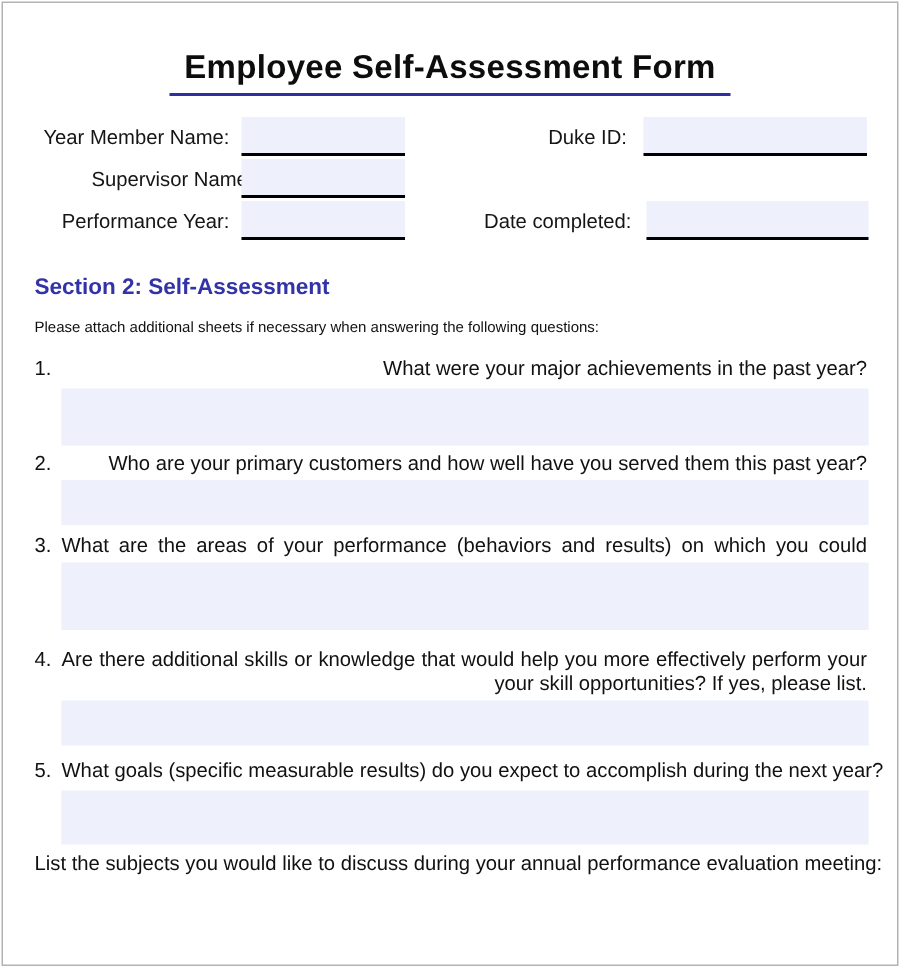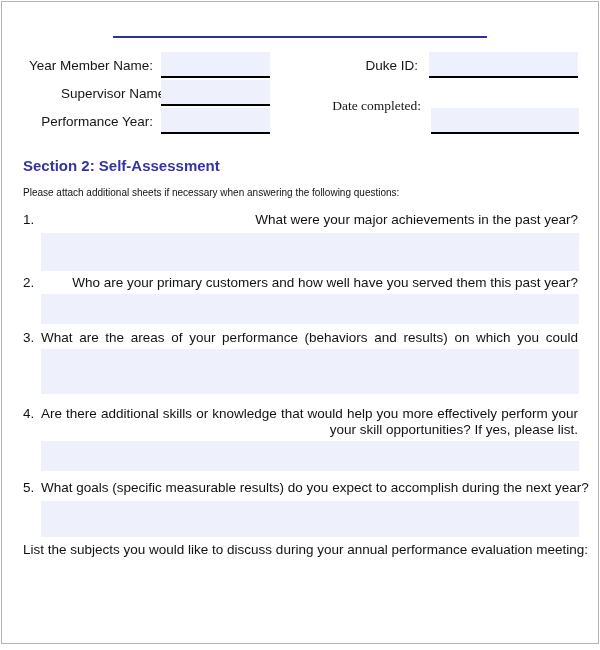--- a/index.html
+++ b/index.html
@@ -20,21 +20,21 @@
   .f-label{position:absolute;white-space:nowrap;text-align:right;color:#151515;}
   .f-box{position:absolute;height:24px;background:#eef0fc;border-bottom:2px solid #000;}
   .lbl-staff{left:0;width:151px;top:6px;}
   .box-staff{left:159px;width:109px;top:0;}
   .lbl-super{left:16px;width:151px;top:34px;}
   .box-super{left:159px;width:109px;top:28px;}
   .lbl-year{left:0;width:151px;top:62px;}
   .box-year{left:159px;width:109px;top:56px;}
   .lbl-duke{left:290px;width:126px;top:6px;text-align:right;}
   .box-duke{left:427px;width:149px;top:0;}
-  .lbl-date{left:290px;width:129px;top:46px;font-family:Liberation Serif, serif;}
+  .lbl-date{left:290px;width:129px;top:62px;}
   .box-date{left:429px;width:148px;top:56px;}
 
   .intro{margin:13px 0 0 21px;font-size:10px;white-space:nowrap;}
 
   
   .question{margin-left:21px;display:flex;font-size:13.5px;line-height:16px;}
   .q-num{width:18px;flex:0 0 18px;}
   .q-text{width:537px;}
   .q-line{white-space:nowrap;text-align:right;}
   .q-line.stretch{white-space:normal;text-align:justify;text-align-last:justify;}
@@ -46,20 +46,21 @@
   .q5{margin-top:9px;}  .ans5{height:36px;margin-top:5px;}
 
   .closing{margin:5px 0 0 21px;font-size:13.5px;white-space:nowrap;}
 </style>
 </head>
 <body>
 
 <div class="page">
 
   <div class="title-wrap">
+    <div class="title">Employee Self-Assessment Form</div>
     <div class="title-rule"></div>
   </div>
 
 
   <div class="fields">
     <div class="f-label lbl-staff">Year Member Name:</div>
     <div class="f-box box-staff"></div>
 
     <div class="f-label lbl-duke">Duke ID:</div>
     <div class="f-box box-duke"></div>

